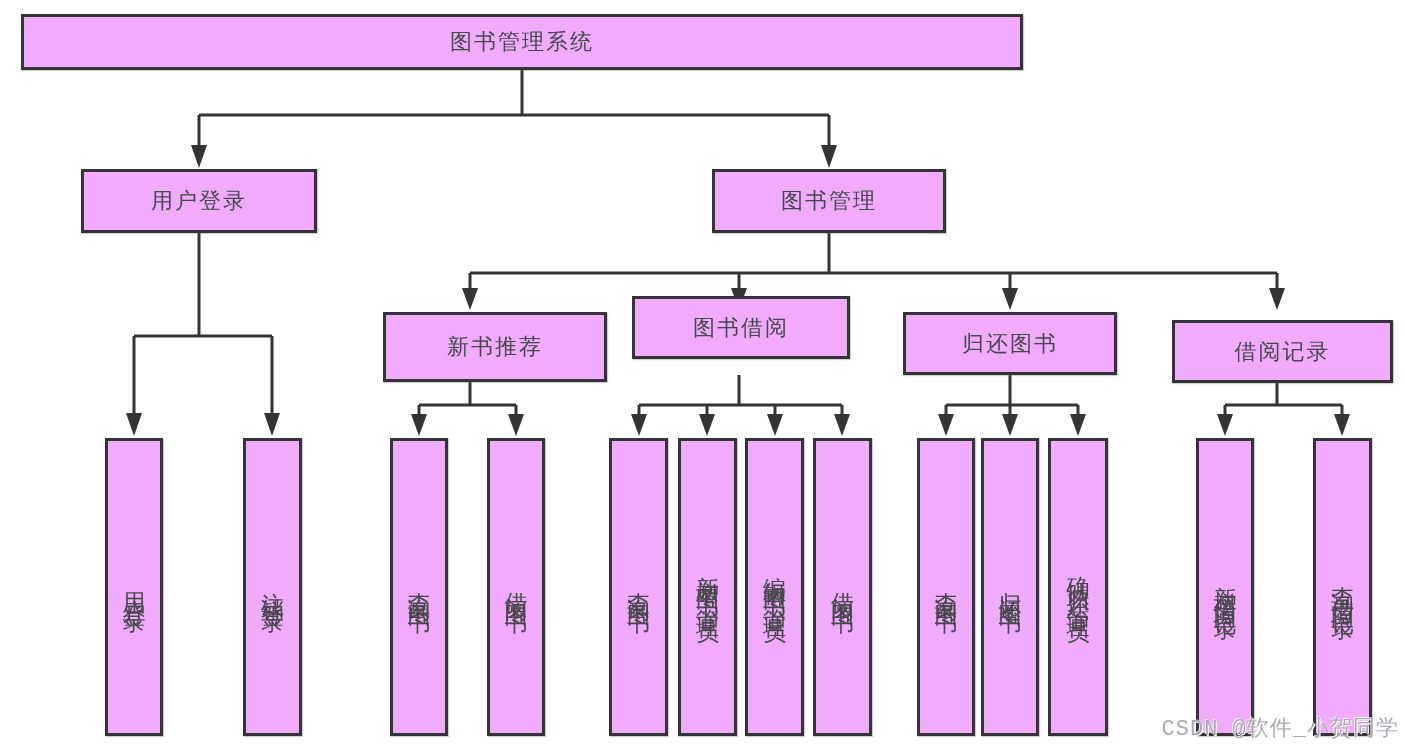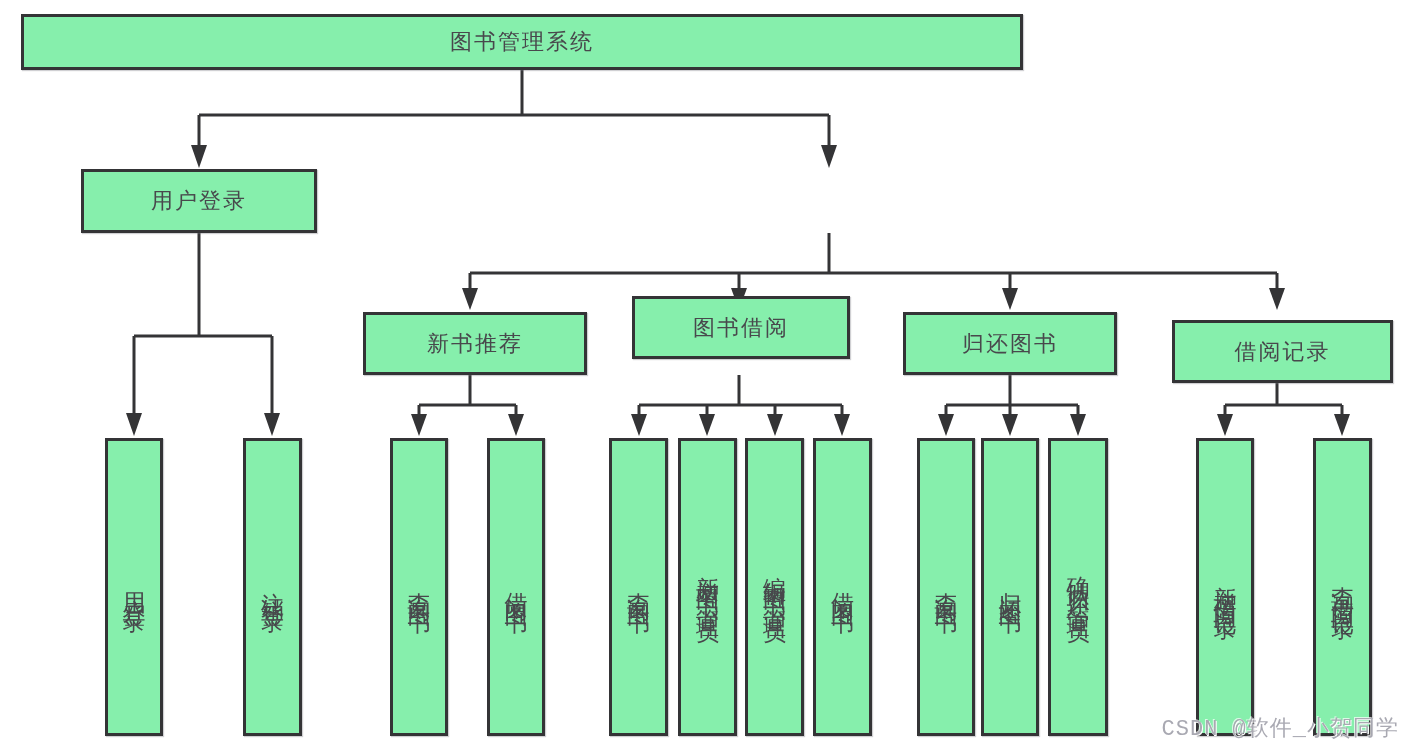--- a/index.html
+++ b/index.html
@@ -3,21 +3,21 @@
 <meta charset="utf-8">
 <style>
   html,body{margin:0;padding:0;background:#ffffff;}
   body{
     width:1405px;height:747px;position:relative;overflow:hidden;
     font-family:"Liberation Sans","DejaVu Sans",sans-serif;
   }
   .diagram{position:absolute;inset:0;}
   svg.connectors{position:absolute;left:0;top:0;}
   .box{
-    position:absolute;box-sizing:border-box;background:#86efac;
+    position:absolute;box-sizing:border-box;background:#f0abfc;
     border:3px solid #343436;display:flex;align-items:center;justify-content:center;
     box-shadow:1px 1px 1px rgba(120,120,130,0.35);
   }
   .hlabel{
     font-size:22px;color:#48484c;letter-spacing:2px;white-space:nowrap;
   }
   .vlabel{
     writing-mode:vertical-rl;font-size:23px;color:#48484c;
     letter-spacing:0.28em;line-height:1;white-space:nowrap;
   }
@@ -65,22 +65,25 @@
     </g>
   </svg>
 
   <div class="box" style="left:21px;top:14px;width:1002px;height:56px">
     <span class="hlabel">图书管理系统</span>
   </div>
 
   <div class="box" style="left:81px;top:169px;width:236px;height:64px">
     <span class="hlabel">用户登录</span>
   </div>
+  <div class="box" style="left:712px;top:169px;width:234px;height:64px">
+    <span class="hlabel">图书管理</span>
+  </div>
 
-  <div class="box" style="left:363px;top:312px;width:224px;height:63px">
+  <div class="box" style="left:383px;top:312px;width:224px;height:70px">
     <span class="hlabel">新书推荐</span>
   </div>
   <div class="box" style="left:632px;top:296px;width:218px;height:63px">
     <span class="hlabel">图书借阅</span>
   </div>
   <div class="box" style="left:903px;top:312px;width:214px;height:63px">
     <span class="hlabel">归还图书</span>
   </div>
   <div class="box" style="left:1172px;top:320px;width:221px;height:63px">
     <span class="hlabel">借阅记录</span>

